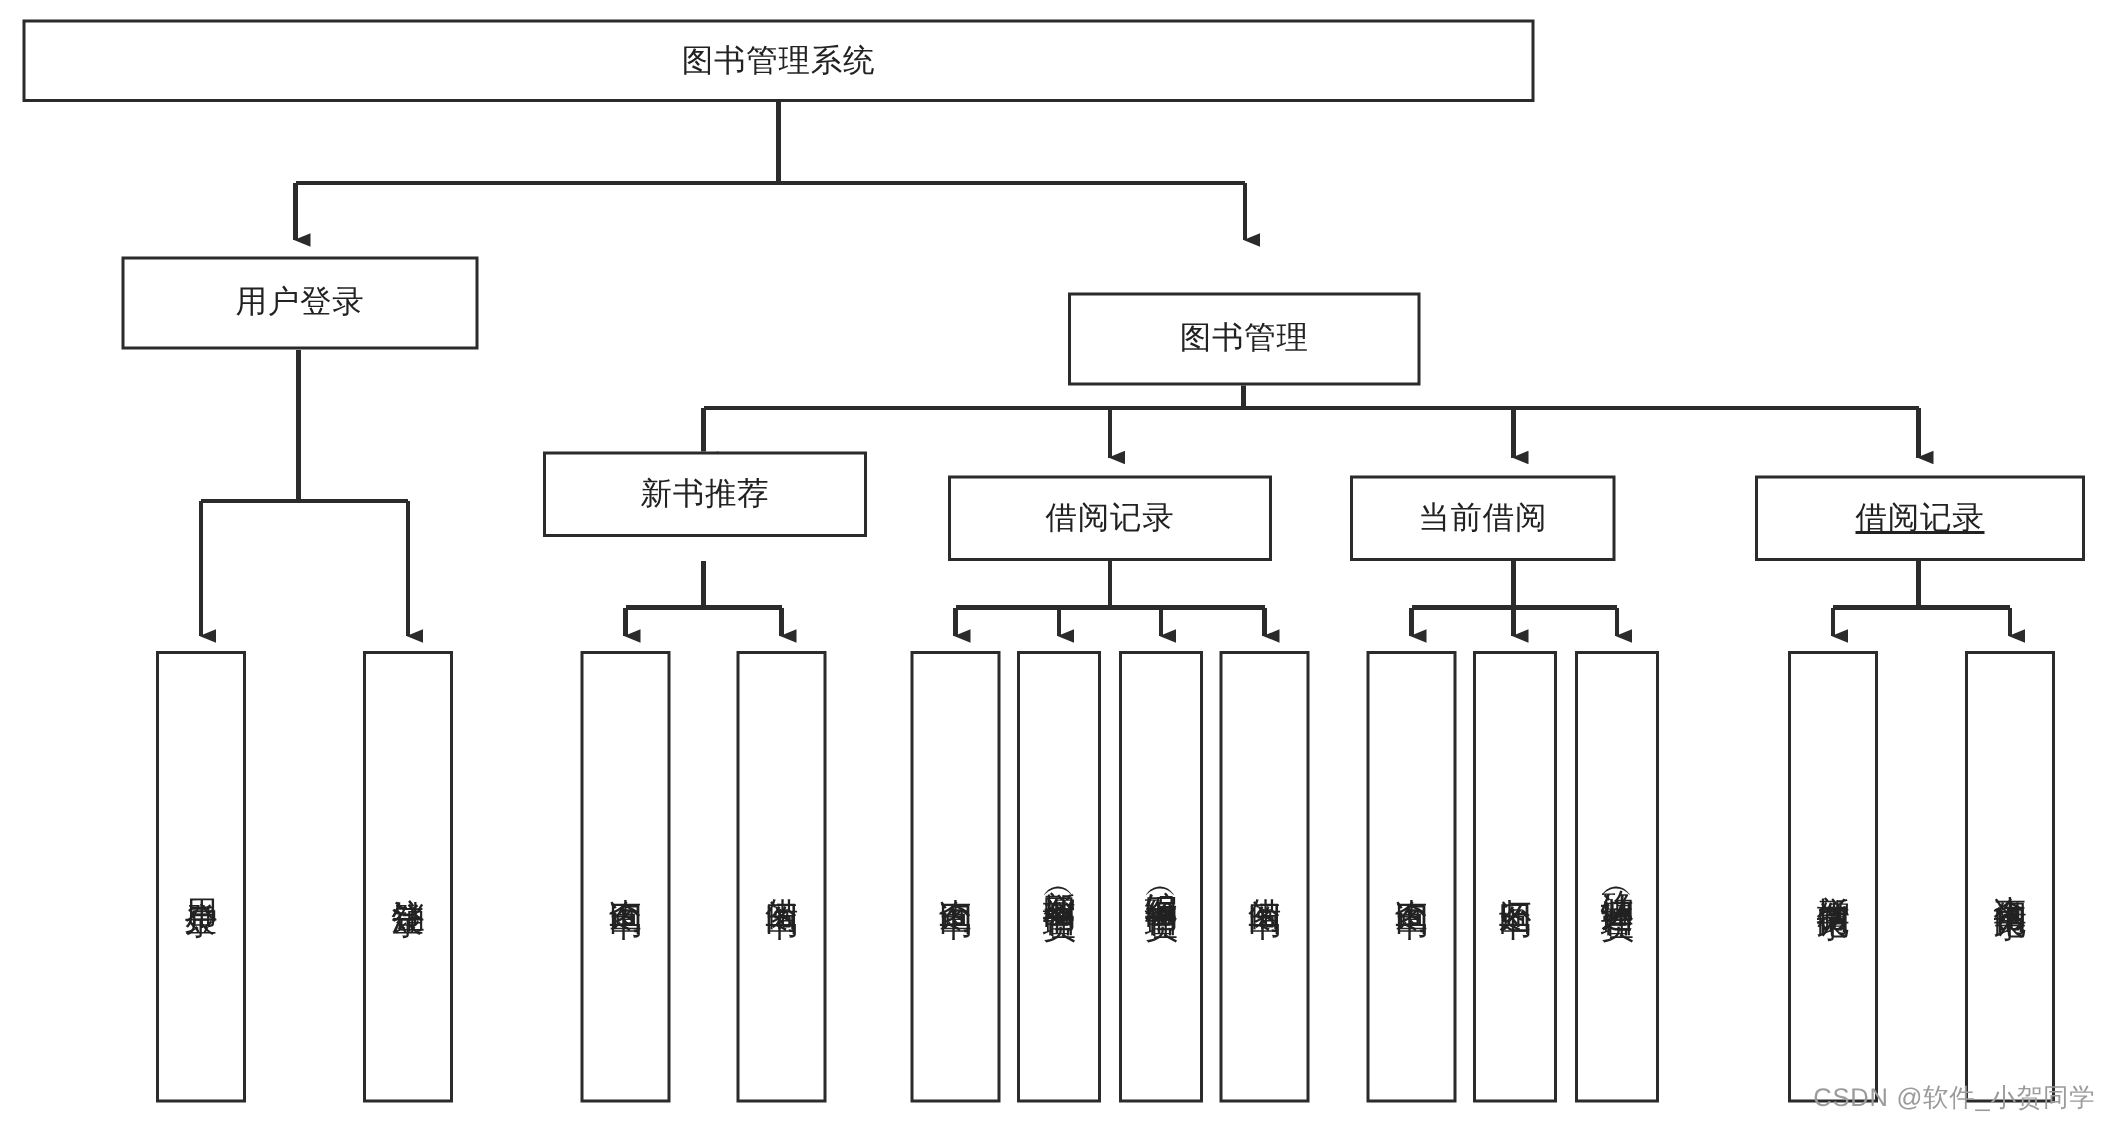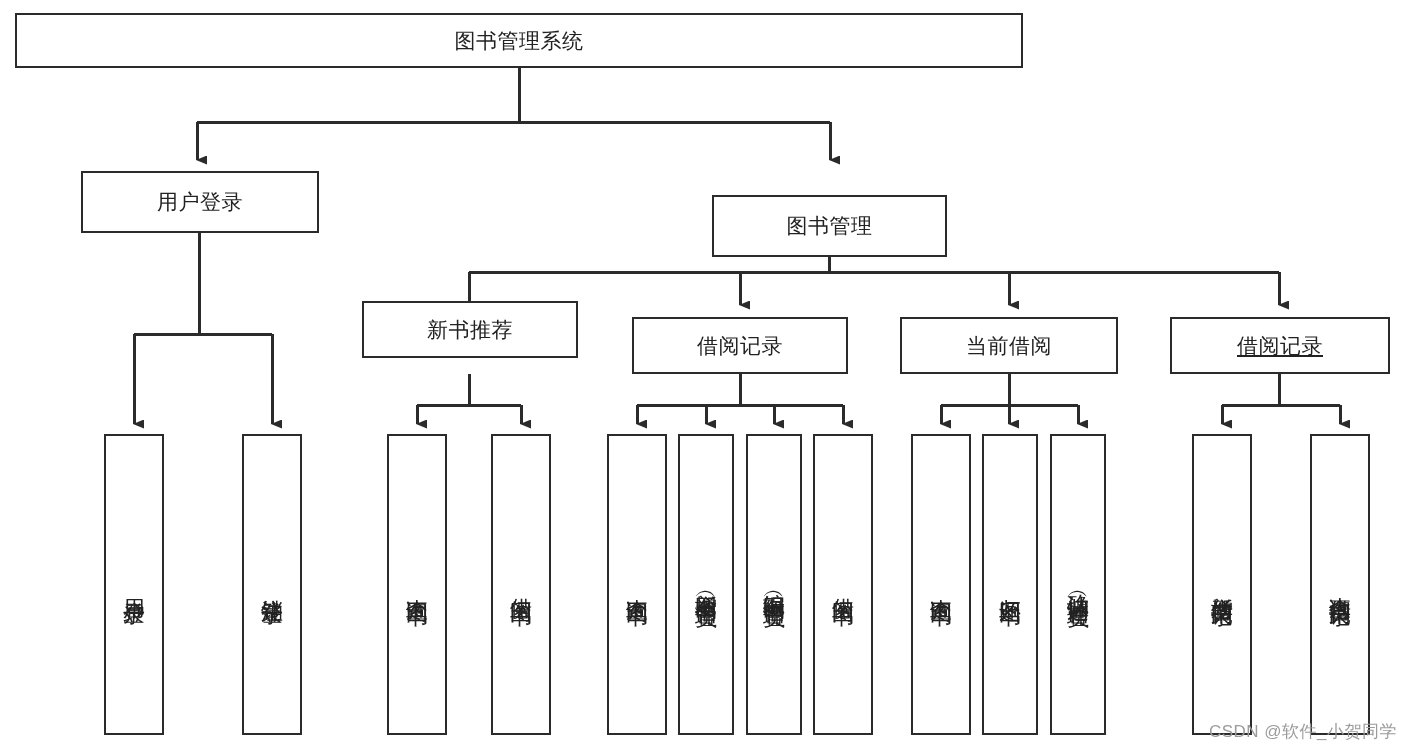--- a/index.html
+++ b/index.html
@@ -135,21 +135,21 @@
   </div>
 
   <div class="node-box horizontal" style="left:362px; top:301px; width:216px; height:57px;">
     <span class="node-label">新书推荐</span>
   </div>
 
   <div class="node-box horizontal" style="left:632px; top:317px; width:216px; height:57px;">
     <span class="node-label">借阅记录</span>
   </div>
 
-  <div class="node-box horizontal" style="left:900px; top:317px; width:218px; height:57px;text-align:center;">
+  <div class="node-box horizontal" style="left:900px; top:317px; width:177px; height:57px;text-align:center;">
     <span class="node-label">当前借阅</span>
   </div>
 
   <div class="node-box horizontal" style="left:1170px; top:317px; width:220px; height:57px;text-decoration:underline;">
     <span class="node-label">借阅记录</span>
   </div>
 
   <div class="node-box vertical" style="left:104px; top:434px; width:60px; height:301px;">
     <span class="node-label">用户登录</span>
   </div>

